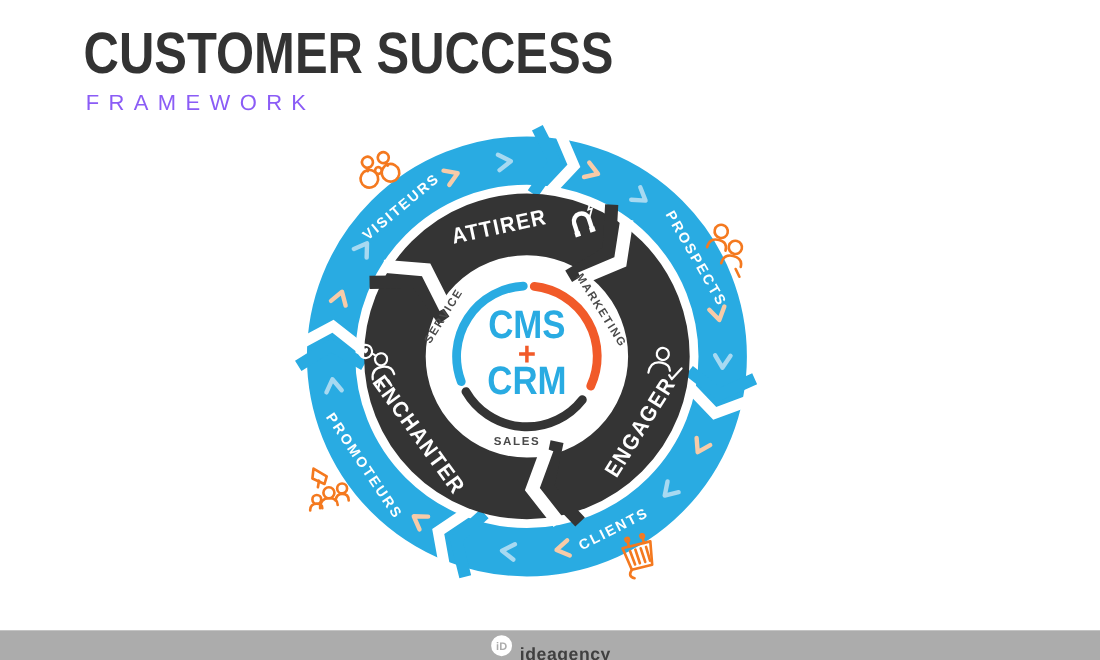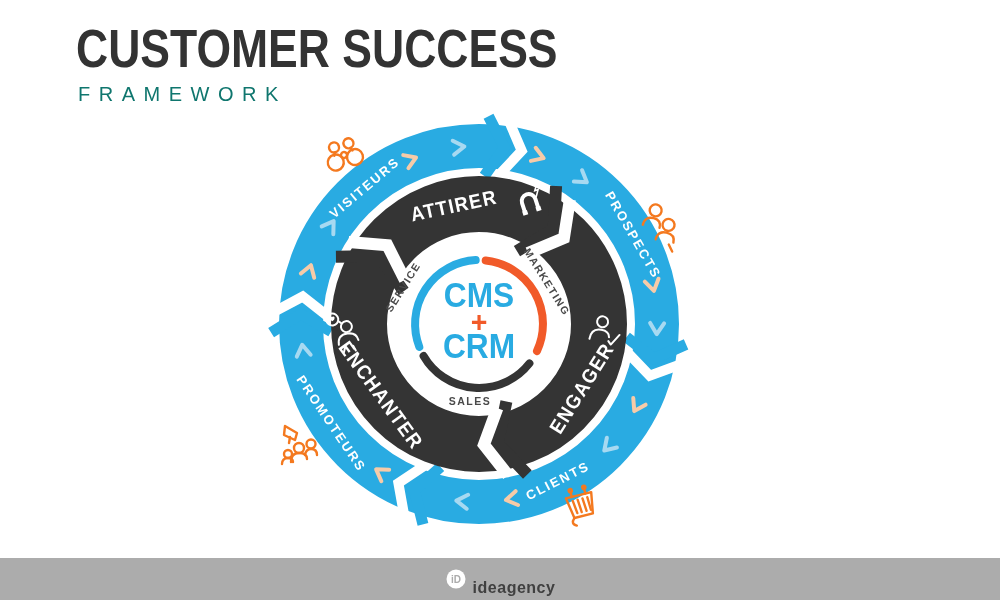--- a/index.html
+++ b/index.html
@@ -2,32 +2,32 @@
 <html><head>
 <meta charset="utf-8">
 <style>
   html,body{margin:0;padding:0;background:#fff;}
   #canvas{position:relative;width:1000px;height:600px;background:#ffffff;overflow:hidden;
           font-family:"Liberation Sans",sans-serif;}
   
   #header{position:absolute;left:76px;top:22px;}
   #main-title{margin:0;font-size:53px;font-weight:bold;color:#333333;line-height:1.0;
               letter-spacing:0px;transform:scaleX(0.84);transform-origin:left top;white-space:nowrap;}
-  #sub-title{margin:8px 0 0 2px;font-size:20px;font-weight:400;color:#0f766e;letter-spacing:8.5px;white-space:nowrap;}
+  #sub-title{margin:8px 0 0 2px;font-size:20px;font-weight:400;color:#8b5cf6;letter-spacing:8.5px;white-space:nowrap;}
   
   .lbl-outer{font-family:"Liberation Sans",sans-serif;font-size:13px;font-weight:bold;
              fill:#ffffff;letter-spacing:2px;}
   .lbl-mid{font-family:"Liberation Sans",sans-serif;font-size:20px;font-weight:bold;
            fill:#ffffff;letter-spacing:1.5px;}
   .lbl-inner{font-family:"Liberation Sans",sans-serif;font-size:10.5px;font-weight:bold;
              fill:#4a4a4a;letter-spacing:1.5px;}
   .center-big{font-family:"Liberation Sans",sans-serif;font-size:36px;font-weight:bold;}
   .center-plus{font-family:"Liberation Sans",sans-serif;font-size:30px;font-weight:bold;}
   
-  #footer{position:absolute;left:0;bottom:0;width:1000px;height:42px;background:#acacac;
+  #footer{position:absolute;left:0;bottom:0;width:1000px;height:27px;background:#acacac;
           display:flex;align-items:center;justify-content:center;gap:6px;}
   #footer .brand{color:#404040;font-size:16px;font-weight:bold;letter-spacing:0.5px;margin-top:18px;}
 </style>
 </head>
 <body>
 
 <div id="canvas">
 
   <div id="header">
     <h1 id="main-title">CUSTOMER SUCCESS</h1>

